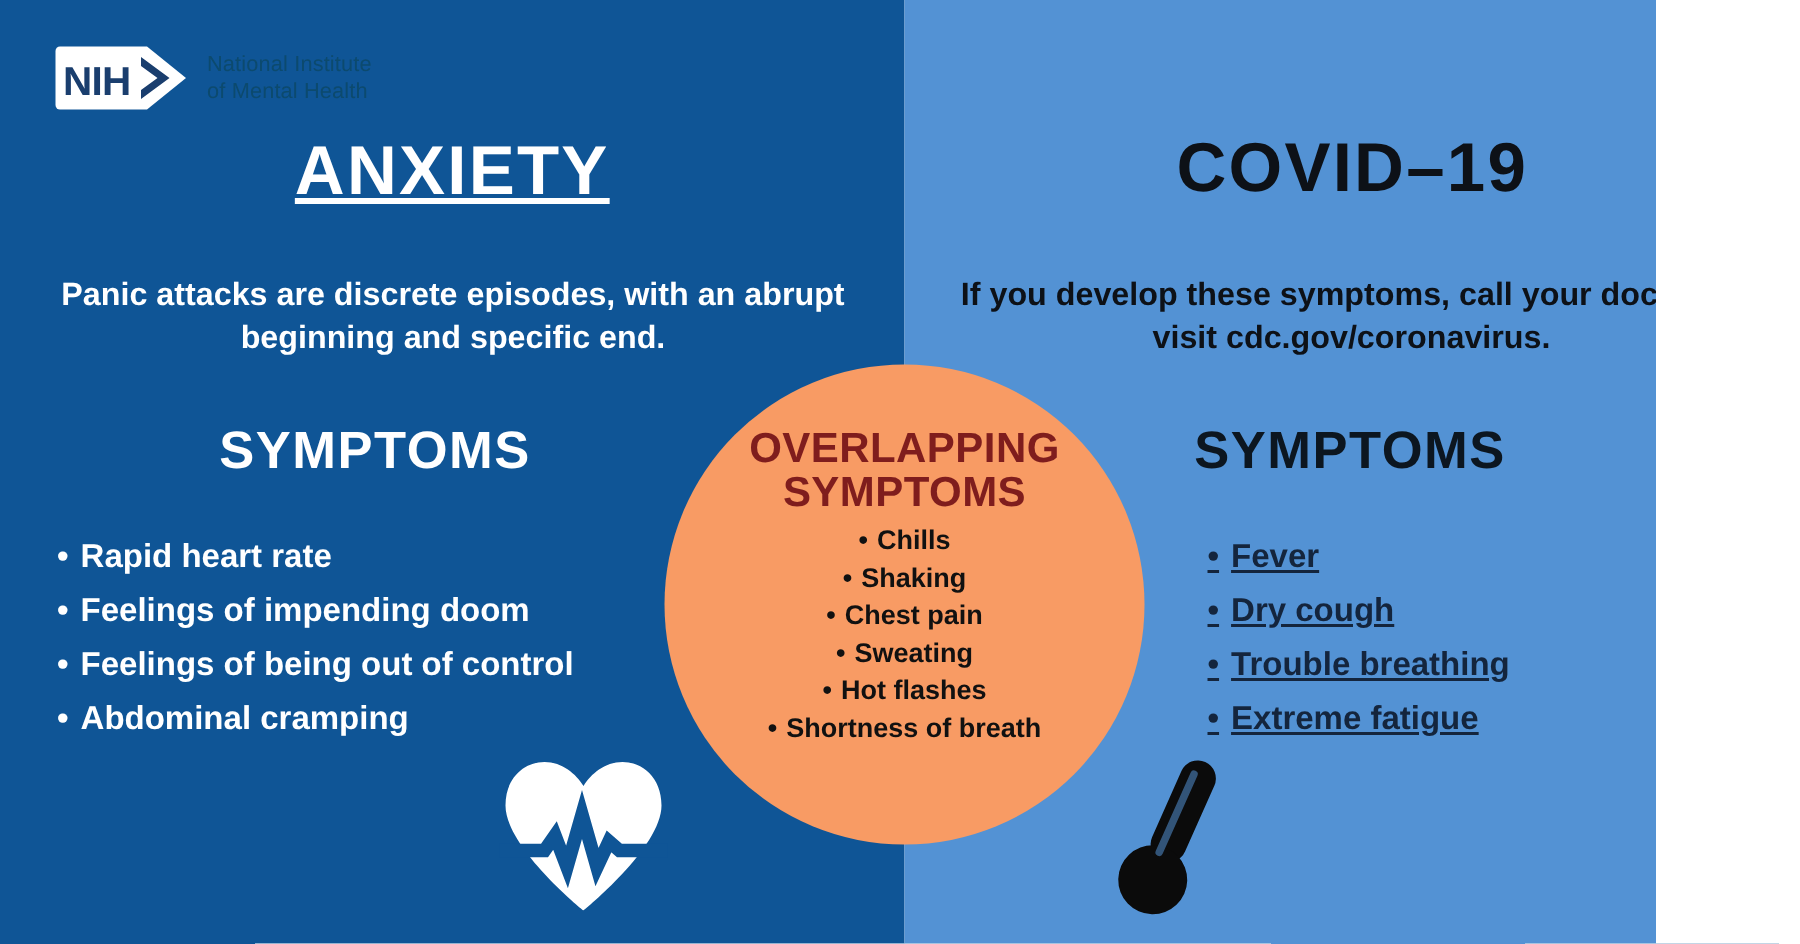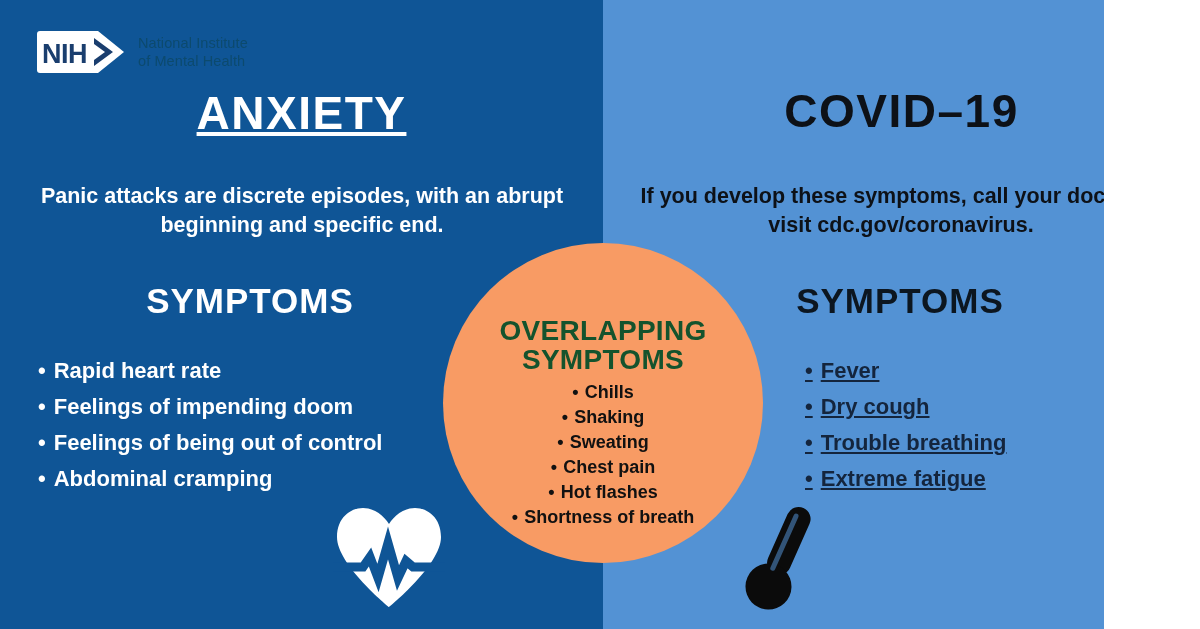--- a/index.html
+++ b/index.html
@@ -161,27 +161,26 @@
     top: 243px;
     width: 320px;
     height: 320px;
     border-radius: 50%;
     background: #f89b64;
     z-index: 5;
     text-align: center;
     padding-top: 42px;
   }
   .overlap-title {
-    color: #14532d;
+    color: #7f1d1d;
     font-weight: 700;
     font-size: 28px;
     line-height: 1.03;
     letter-spacing: 0.3px;
     white-space: pre-line;
-    margin-top: 32px;
   }
   .overlap-list {
     list-style: none;
     margin: 8px 0 0 0;
     padding: 0;
     color: #111111;
     font-weight: 700;
     font-size: 18px;
     line-height: 1;
   }
@@ -272,20 +271,20 @@
       </g>
     </svg>
   </div>
 
   <div class="overlap-circle">
     <div class="overlap-title">OVERLAPPING
 SYMPTOMS</div>
     <ul class="overlap-list">
       <li>Chills</li>
       <li>Shaking</li>
+      <li>Chest pain</li>
       <li>Sweating</li>
-      <li>Chest pain</li>
       <li>Hot flashes</li>
       <li>Shortness of breath</li>
     </ul>
   </div>
 
 </div>
 
 </body></html>

